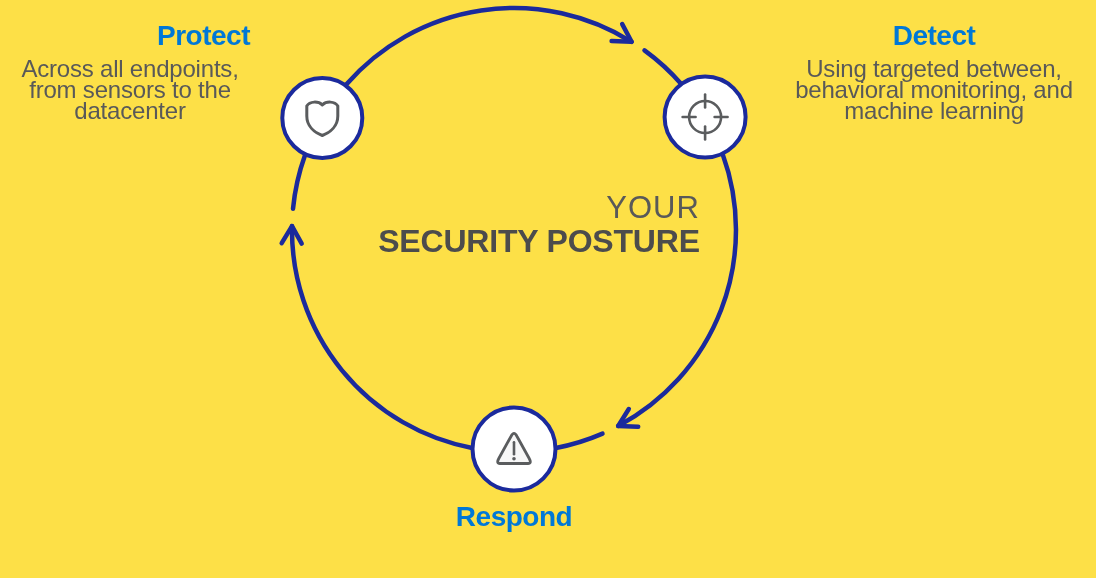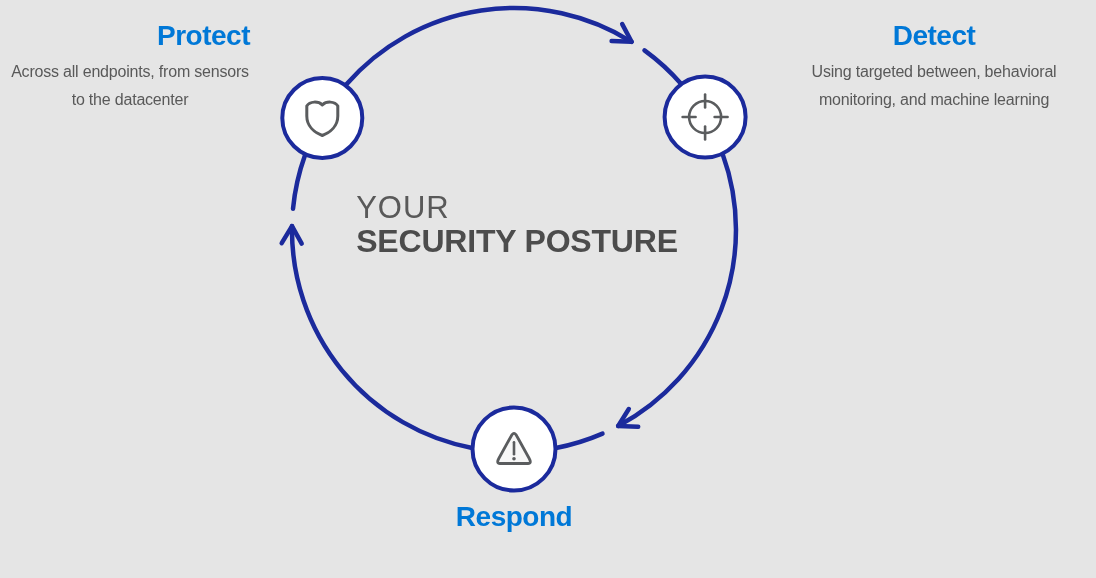--- a/index.html
+++ b/index.html
@@ -5,43 +5,43 @@
   html, body {
     margin: 0;
     padding: 0;
     background: #ffffff;
     font-family: "Liberation Sans", sans-serif;
   }
   .canvas {
     position: relative;
     width: 1096px;
     height: 578px;
-    background: #e5e5e5;
+    background: #fde047;
     overflow: hidden;
   }
   .cycle-svg {
     position: absolute;
     left: 0;
     top: 0;
   }
   .node-block {
     position: absolute;
   }
   .node-heading {
     font-size: 28px;
     font-weight: 700;
     letter-spacing: -0.5px;
     color: #0078d7;
     line-height: 32px;
     margin: 0;
   }
   .node-desc {
-    font-size: 16px;
+    font-size: 24px;
     color: #595959;
-    line-height: 28px;
+    line-height: 21px;
     margin: 6px 0 0 0;
     letter-spacing: -0.2px;
   }
   .block-protect {
     left: 10px;
     top: 20px;
     width: 240px;
   }
   .block-protect .node-heading { text-align: right; }
   .block-protect .node-desc { text-align: center; }
@@ -52,24 +52,24 @@
     text-align: center;
   }
   .block-respond {
     left: 514px;
     top: 501px;
     transform: translateX(-50%);
     white-space: nowrap;
   }
   .center-title {
     position: absolute;
-    left: 517px;
+    left: 539px;
     top: 191px;
     transform: translateX(-50%);
-    text-align: left;
+    text-align: right;
     white-space: nowrap;
   }
   .center-line1 {
     font-size: 31px;
     font-weight: 400;
     color: #595959;
     letter-spacing: 1px;
     line-height: 33px;
     margin: 0;
   }

